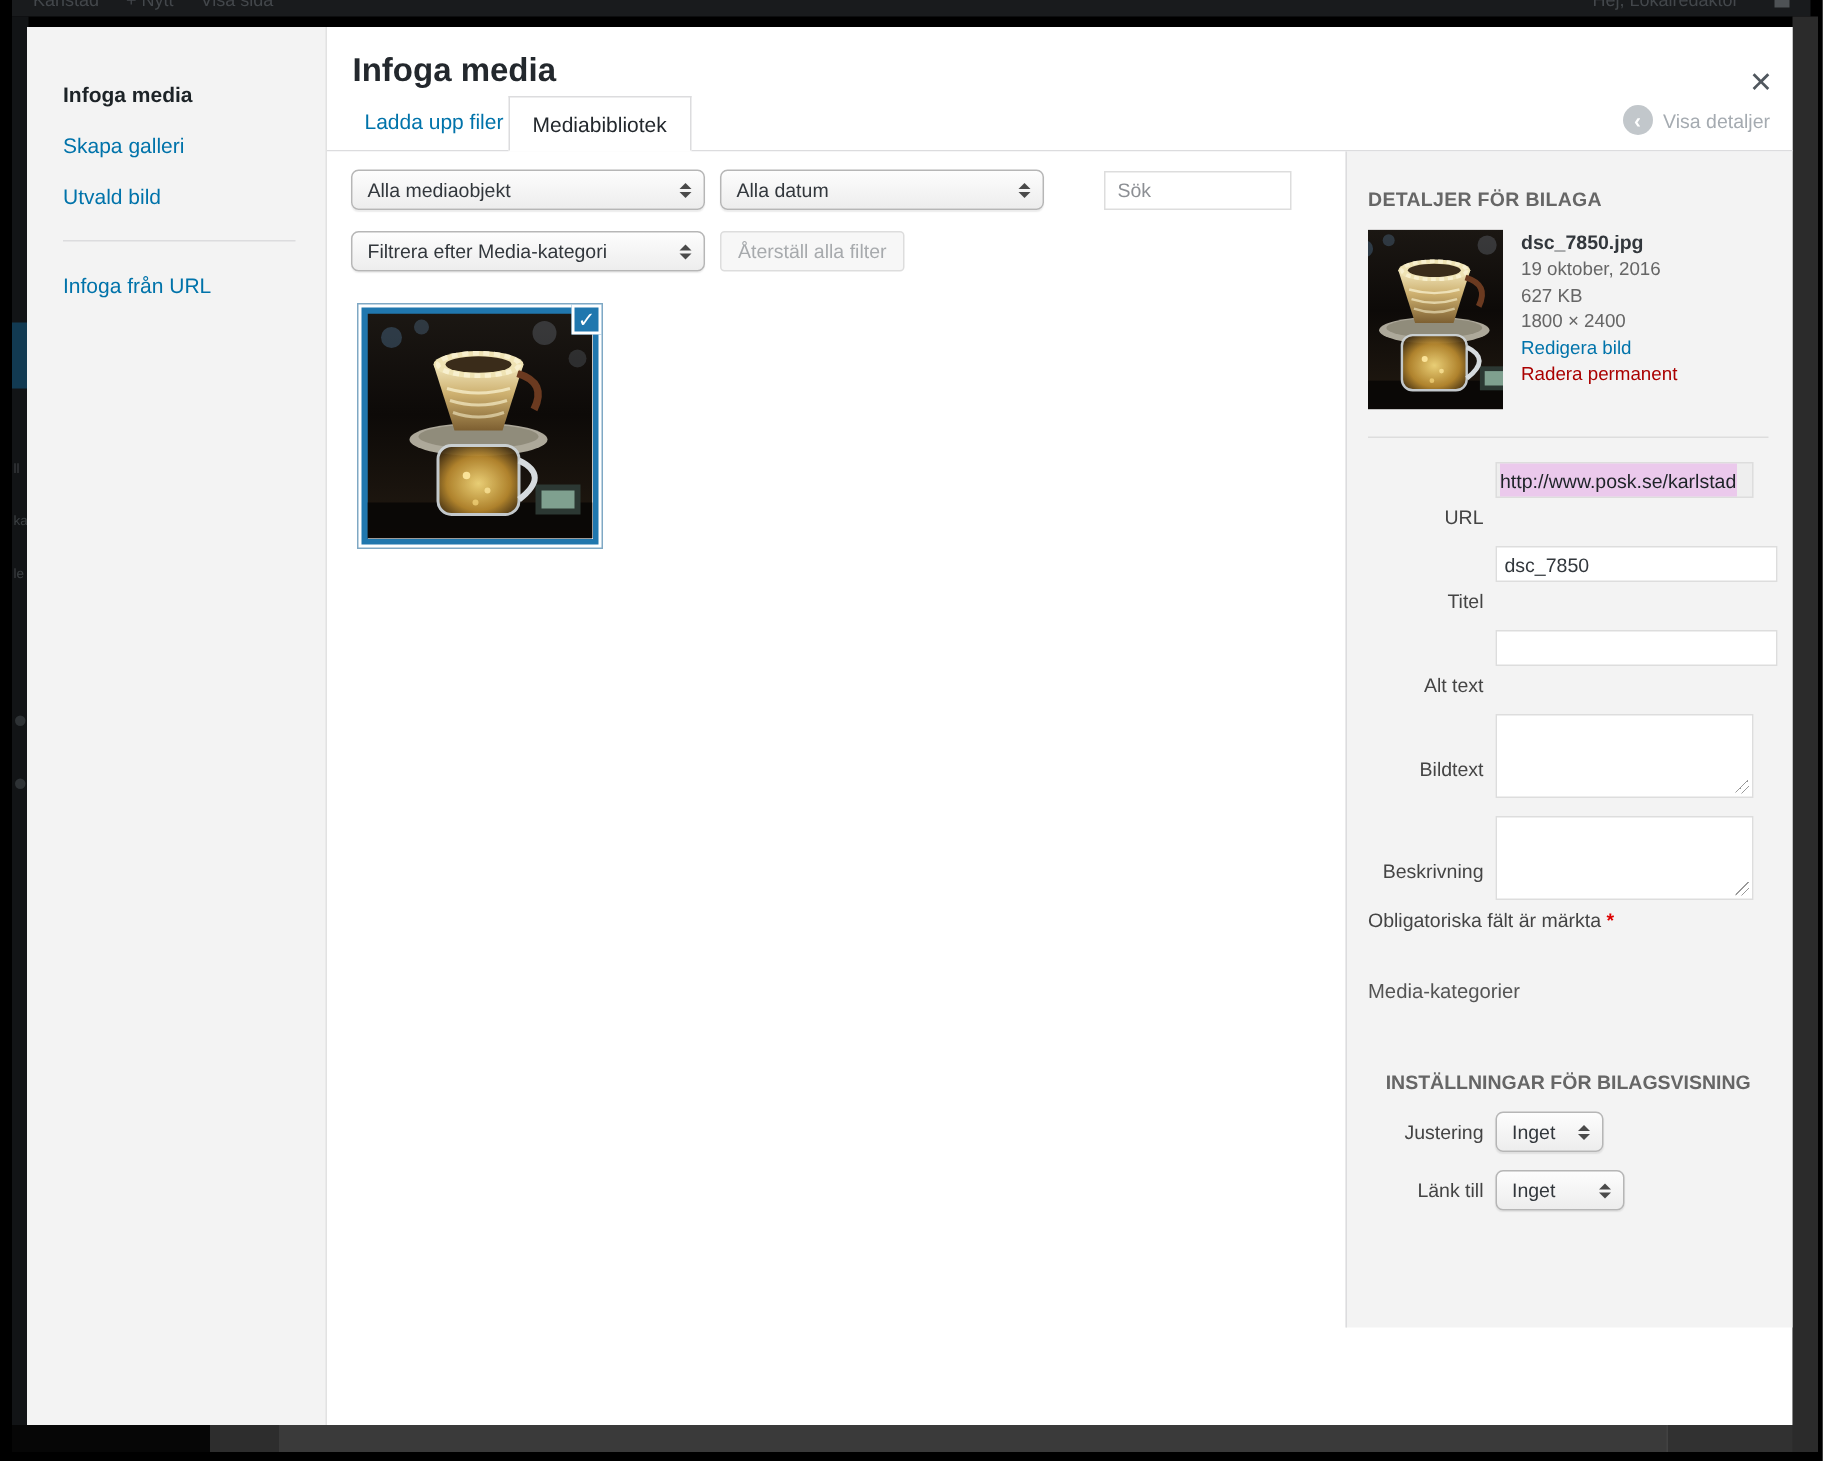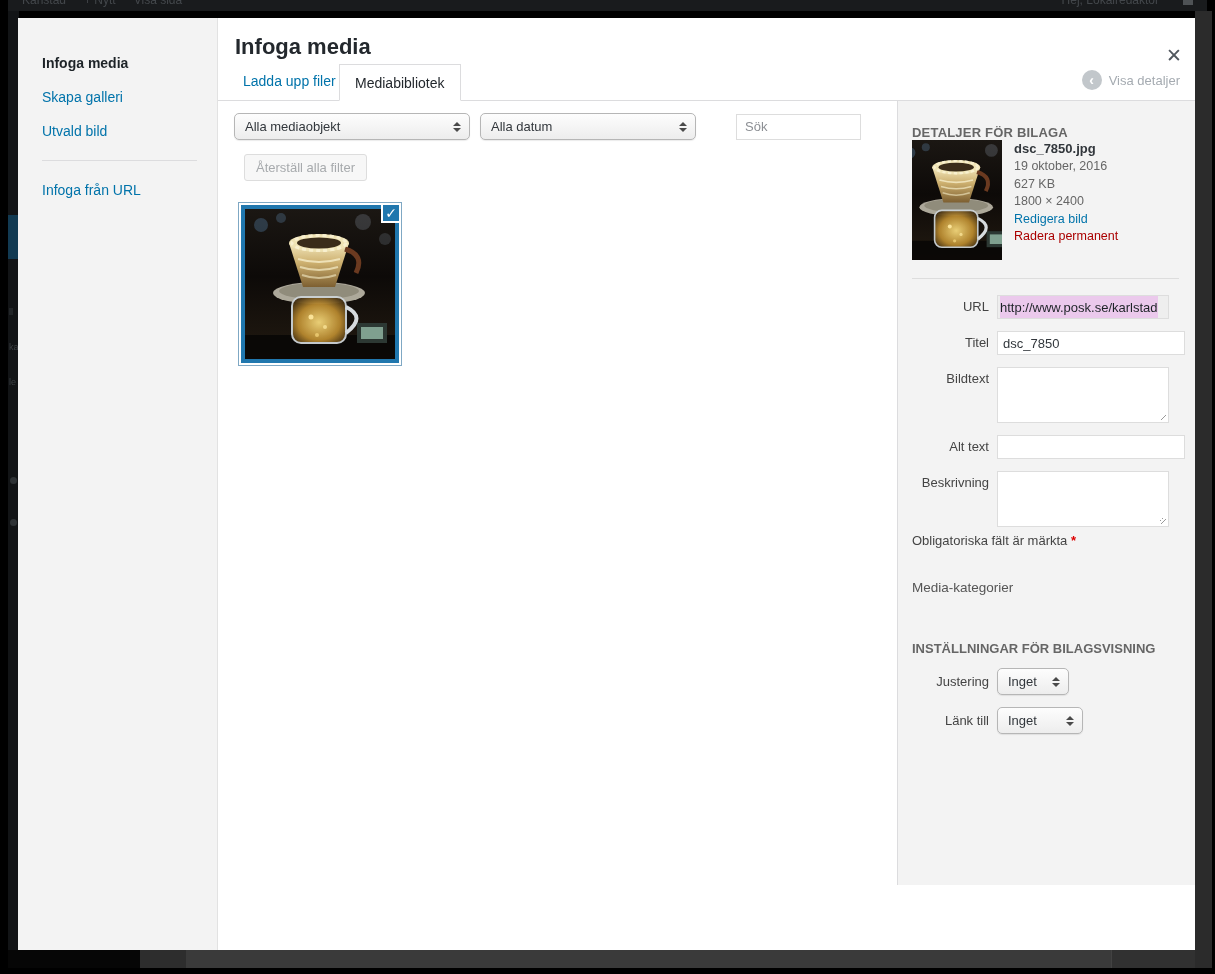--- a/index.html
+++ b/index.html
@@ -63,45 +63,45 @@
 
   
   .grid { padding:14px 0 0 11px; }
   .attachment { position:relative; width:150px; height:150px; box-shadow:0 0 0 4px #2077ae, 0 0 0 6px #fff, 0 0 0 7px #7fa8c4; cursor:pointer; }
   .attachment svg { display:block; width:150px; height:150px; }
   .att-check { position:absolute; top:-6px; right:-6px; width:20px; height:20px; background:#2077ae; border:2px solid #fff; color:#fff; font-size:14px; font-weight:700; display:flex; align-items:center; justify-content:center; line-height:1; }
 
   
   .details-sidebar { position:absolute; right:0; top:83px; width:298px; bottom:65px; background:#f3f3f3; border-left:1px solid #dcdcde; padding:24px 16px 0 14px; overflow:hidden; font-size:13px; color:#444; }
   .details-heading { font-size:13px; font-weight:700; color:#666; letter-spacing:.2px; }
-  .att-info { display:flex; }
+  .att-info { display:flex; margin-top:13px; }
   .att-info .thumb svg { display:block; width:90px; height:120px; }
   .att-meta { margin-left:12px; line-height:1.4; }
   .att-filename { font-weight:700; color:#32373c; font-size:13px; }
   .att-meta .dim { color:#666; font-size:12.5px; }
   .link-blue { color:#0073aa; cursor:pointer; font-size:12.5px; }
   .link-red  { color:#a00; cursor:pointer; font-size:12.5px; }
   .sidebar-divider { border-top:1px solid #ddd; margin:18px 0 16px 0; }
 
   .field-row { display:flex; margin-bottom:12px; }
-  .field-label { width:85px; min-width:85px; text-align:right; padding-right:8px; padding-top:4px; color:#444; font-size:13px; }
+  .field-label { width:85px; min-width:85px; text-align:right; padding-right:8px; padding-top:4px; color:#444; font-size:13px;margin-top:25px; }
   .field-input { width:192px; height:24px; border:1px solid #ddd; background:#fff; font-size:13px; color:#32373c; padding:0 5px; }
   .field-url { width:172px; height:24px; border:1px solid #ddd; background:#eee; font-size:13px; overflow:hidden; white-space:nowrap; display:flex; align-items:center; padding:0 2px; cursor:text; }
   .field-url .sel-text { background:#ebc9ec; color:#1d2327; padding:6px 0; }
   .field-textarea { width:172px; height:56px; border:1px solid #ddd; background:#fff; resize:none; position:relative; }
   .grip { position:absolute; right:2px; bottom:2px; width:9px; height:9px; background:
       linear-gradient(135deg, transparent 0 45%, #999 45% 50%, transparent 50% 70%, #999 70% 75%, transparent 75%); }
 
   .required-note { margin:6px 0 0 0; color:#444; font-size:13px; }
   .required-note .star { color:#d00; font-weight:700; }
 
   .media-cat-label { margin-top:32px; color:#555; font-size:13.5px; }
   .media-cat-box { margin-top:8px; background:#fff; border:1px solid #ddd; border-radius:4px; padding:15px 14px; color:#444; font-size:13px; width:268px; }
 
-  .display-settings-heading { margin-top:46px; font-size:13px; font-weight:700; color:#666; }
+  .display-settings-heading { margin-top:46px; font-size:13px; font-weight:700; color:#666;text-align:center; }
   .ds-row { display:flex; align-items:center; margin-top:12px; }
   .ds-row:first-of-type { margin-top:22px; }
   .ds-label { width:85px; min-width:85px; text-align:right; padding-right:8px; color:#444; font-size:13px; }
   .w-align { width:72px; }
   .w-link  { width:86px; }
   .w-size  { width:162px; }
 
   
   .toolbar { position:absolute; left:200px; right:0; bottom:0; height:65px; background:#fff; border-top:1px solid #dcdcde; }
   .toolbar-left { position:absolute; left:17px; top:11px; }
@@ -221,20 +221,27 @@
       <div class="fake-select w-date">
         <span>Alla datum</span>
         <span class="sel-arrows">
             <i class="up"></i>
             <i class="down"></i>
           </span>
       </div>
       <input class="search-input" placeholder="Sök" style="">
     </div>
     <div class="filter-row">
+      <div class="fake-select w-cat">
+        <span>Filtrera efter Media-kategori</span>
+        <span class="sel-arrows">
+            <i class="up"></i>
+            <i class="down"></i>
+          </span>
+      </div>
       <button class="reset-btn">Återställ alla filter</button>
     </div>
 
     <div class="grid">
       <div class="attachment">
         <svg>
             <use href="#coffee-photo"></use>
           </svg>
         <span class="att-check">✓</span>
       </div>
@@ -266,28 +273,28 @@
       <span class="field-label">URL</span>
       <div class="field-url">
         <span class="sel-text">http://www.posk.se/karlstad</span>
       </div>
     </div>
     <div class="field-row">
       <span class="field-label">Titel</span>
       <input class="field-input" value="dsc_7850" style="">
     </div>
     <div class="field-row">
+      <span class="field-label">Alt text</span>
+      <input class="field-input" style="">
+    </div>
+    <div class="field-row">
       <span class="field-label">Bildtext</span>
       <div class="field-textarea">
           <span class="grip"></span>
         </div>
-    </div>
-    <div class="field-row">
-      <span class="field-label">Alt text</span>
-      <input class="field-input" style="">
     </div>
     <div class="field-row" style="margin-bottom:0">
       <span class="field-label">Beskrivning</span>
       <div class="field-textarea">
           <span class="grip"></span>
         </div>
     </div>
 
     <p class="required-note">
       <span>Obligatoriska fält är märkta</span>

